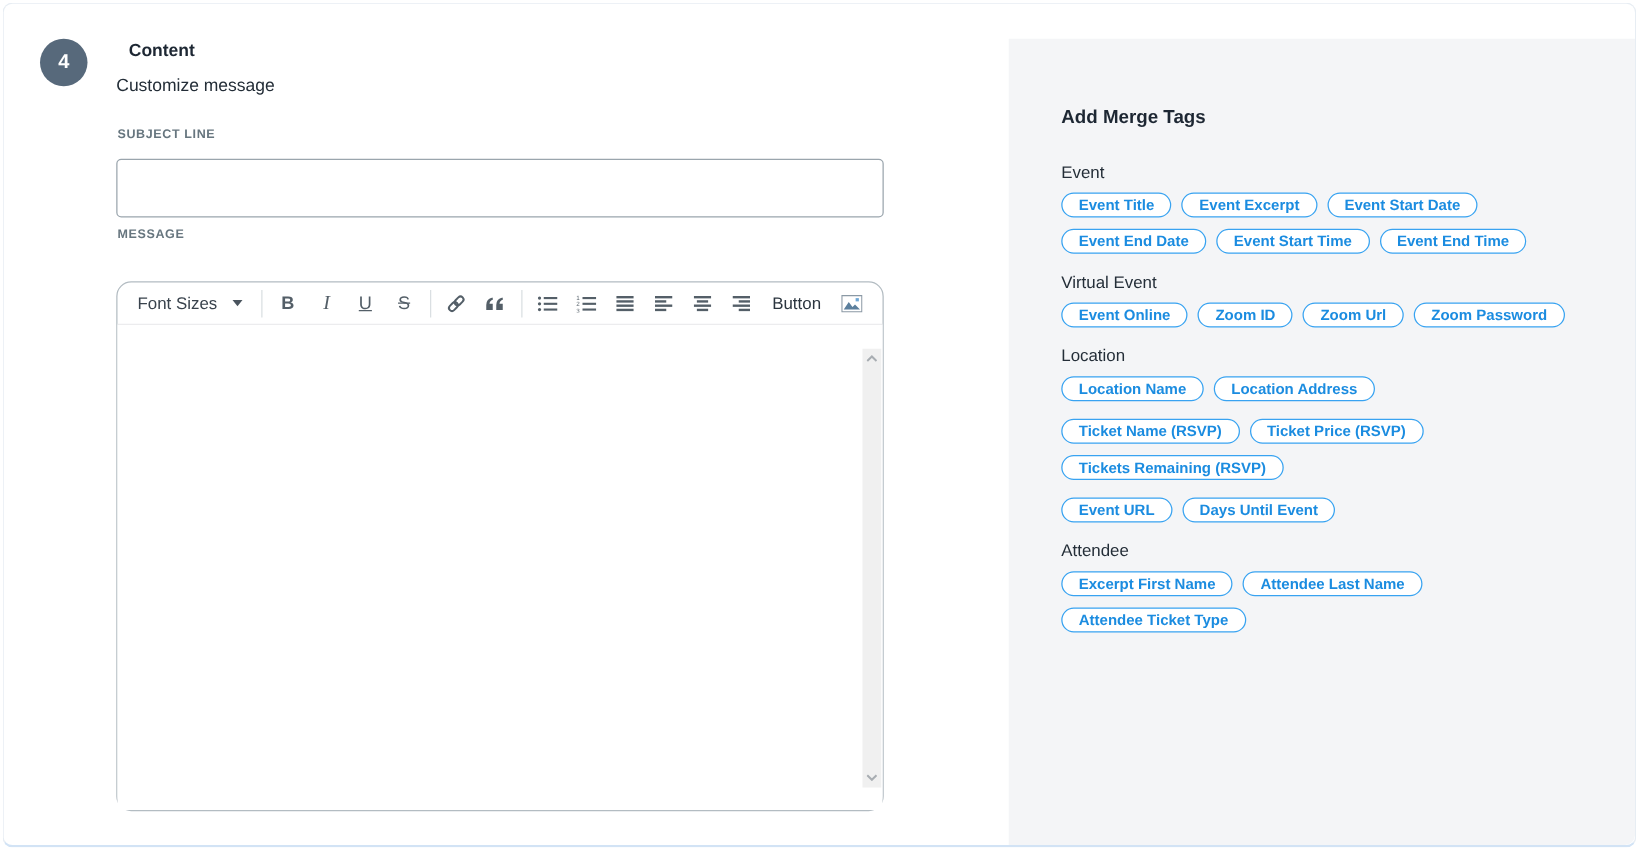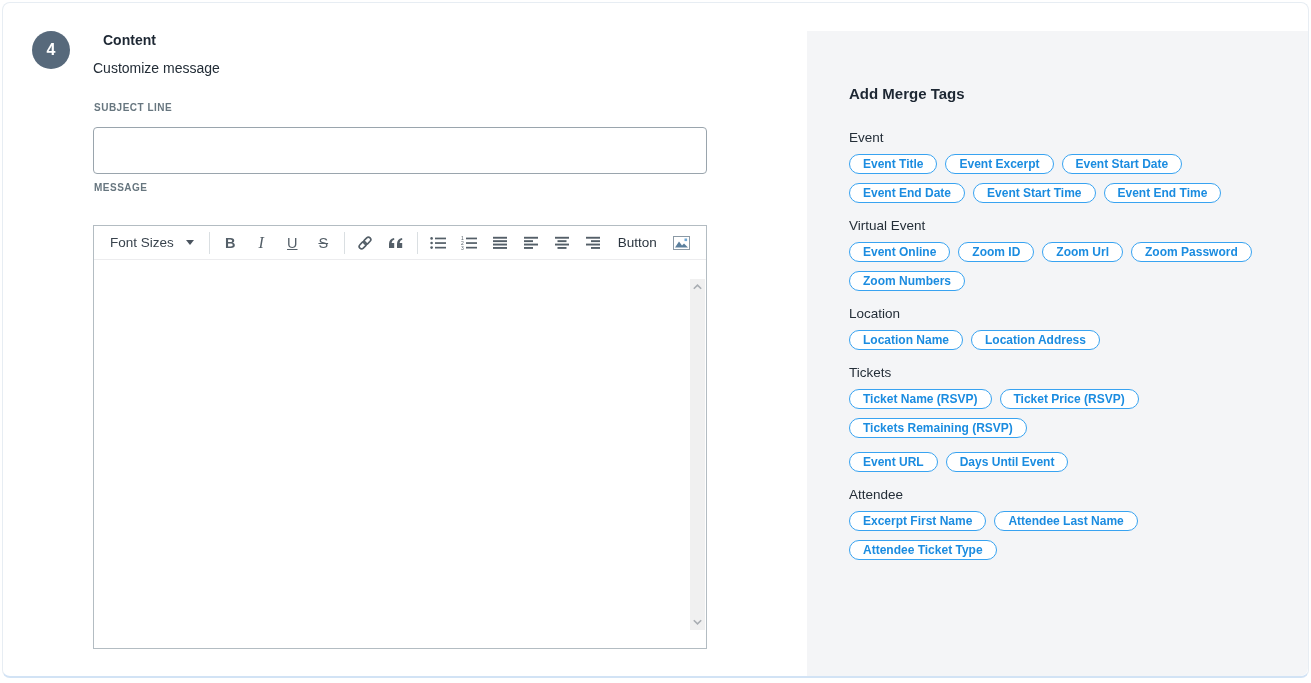--- a/index.html
+++ b/index.html
@@ -29,21 +29,21 @@
   .message-label { left:91px; top:179px; }
 
   .subject-input {
     position:absolute; left:90px; top:124px; width:614px; height:47px;
     border:1px solid #9aa5ad; border-radius:4px; background:#fff;
     resize:none; outline:none; font-family:"Liberation Sans",sans-serif; font-size:14px; padding:8px 10px; color:#232d37;
   }
 
   .editor {
     position:absolute; left:90px; top:222px; width:614px; height:424px;
-    border:1px solid #b3bcc2; border-radius:0; background:#fff; display:flex; flex-direction:column;
+    border:1px solid #b3bcc2; border-radius:12px; background:#fff; display:flex; flex-direction:column;
   }
   .toolbar {
     height:34px; flex:0 0 34px; display:flex; align-items:center; padding:0 6px;
     border-bottom:1px solid #ececee; color:#545f68;
   }
   .tb-dropdown {
     display:flex; align-items:center; gap:12px; padding:0 10px 0 10px; height:26px;
     font-size:13.5px; color:#39434d; cursor:pointer;
   }
   .caret-down { width:0; height:0; border-left:4px solid transparent; border-right:4px solid transparent; border-top:5px solid #4a545e; }
@@ -235,33 +235,29 @@
             </div>
           </div>
           <div class="tag-section">
             <div class="tag-section-label">Virtual Event</div>
             <div class="tag-row">
               <button type="button" class="pill">Event Online</button>
               <button type="button" class="pill">Zoom ID</button>
               <button type="button" class="pill">Zoom Url</button>
               <button type="button" class="pill">Zoom Password</button>
             </div>
-            <div class="tag-row">
-              <button type="button" class="pill">Zoom Numbers</button>
-            </div>
           </div>
           <div class="tag-section">
             <div class="tag-section-label">Location</div>
             <div class="tag-row">
               <button type="button" class="pill">Location Name</button>
               <button type="button" class="pill">Location Address</button>
             </div>
           </div>
           <div class="tag-section">
-            <div class="tag-section-label">Tickets</div>
             <div class="tag-row">
               <button type="button" class="pill">Ticket Name (RSVP)</button>
               <button type="button" class="pill">Ticket Price (RSVP)</button>
             </div>
             <div class="tag-row">
               <button type="button" class="pill">Tickets Remaining (RSVP)</button>
             </div>
           </div>
           <div class="tag-section">
             <div class="tag-row">

